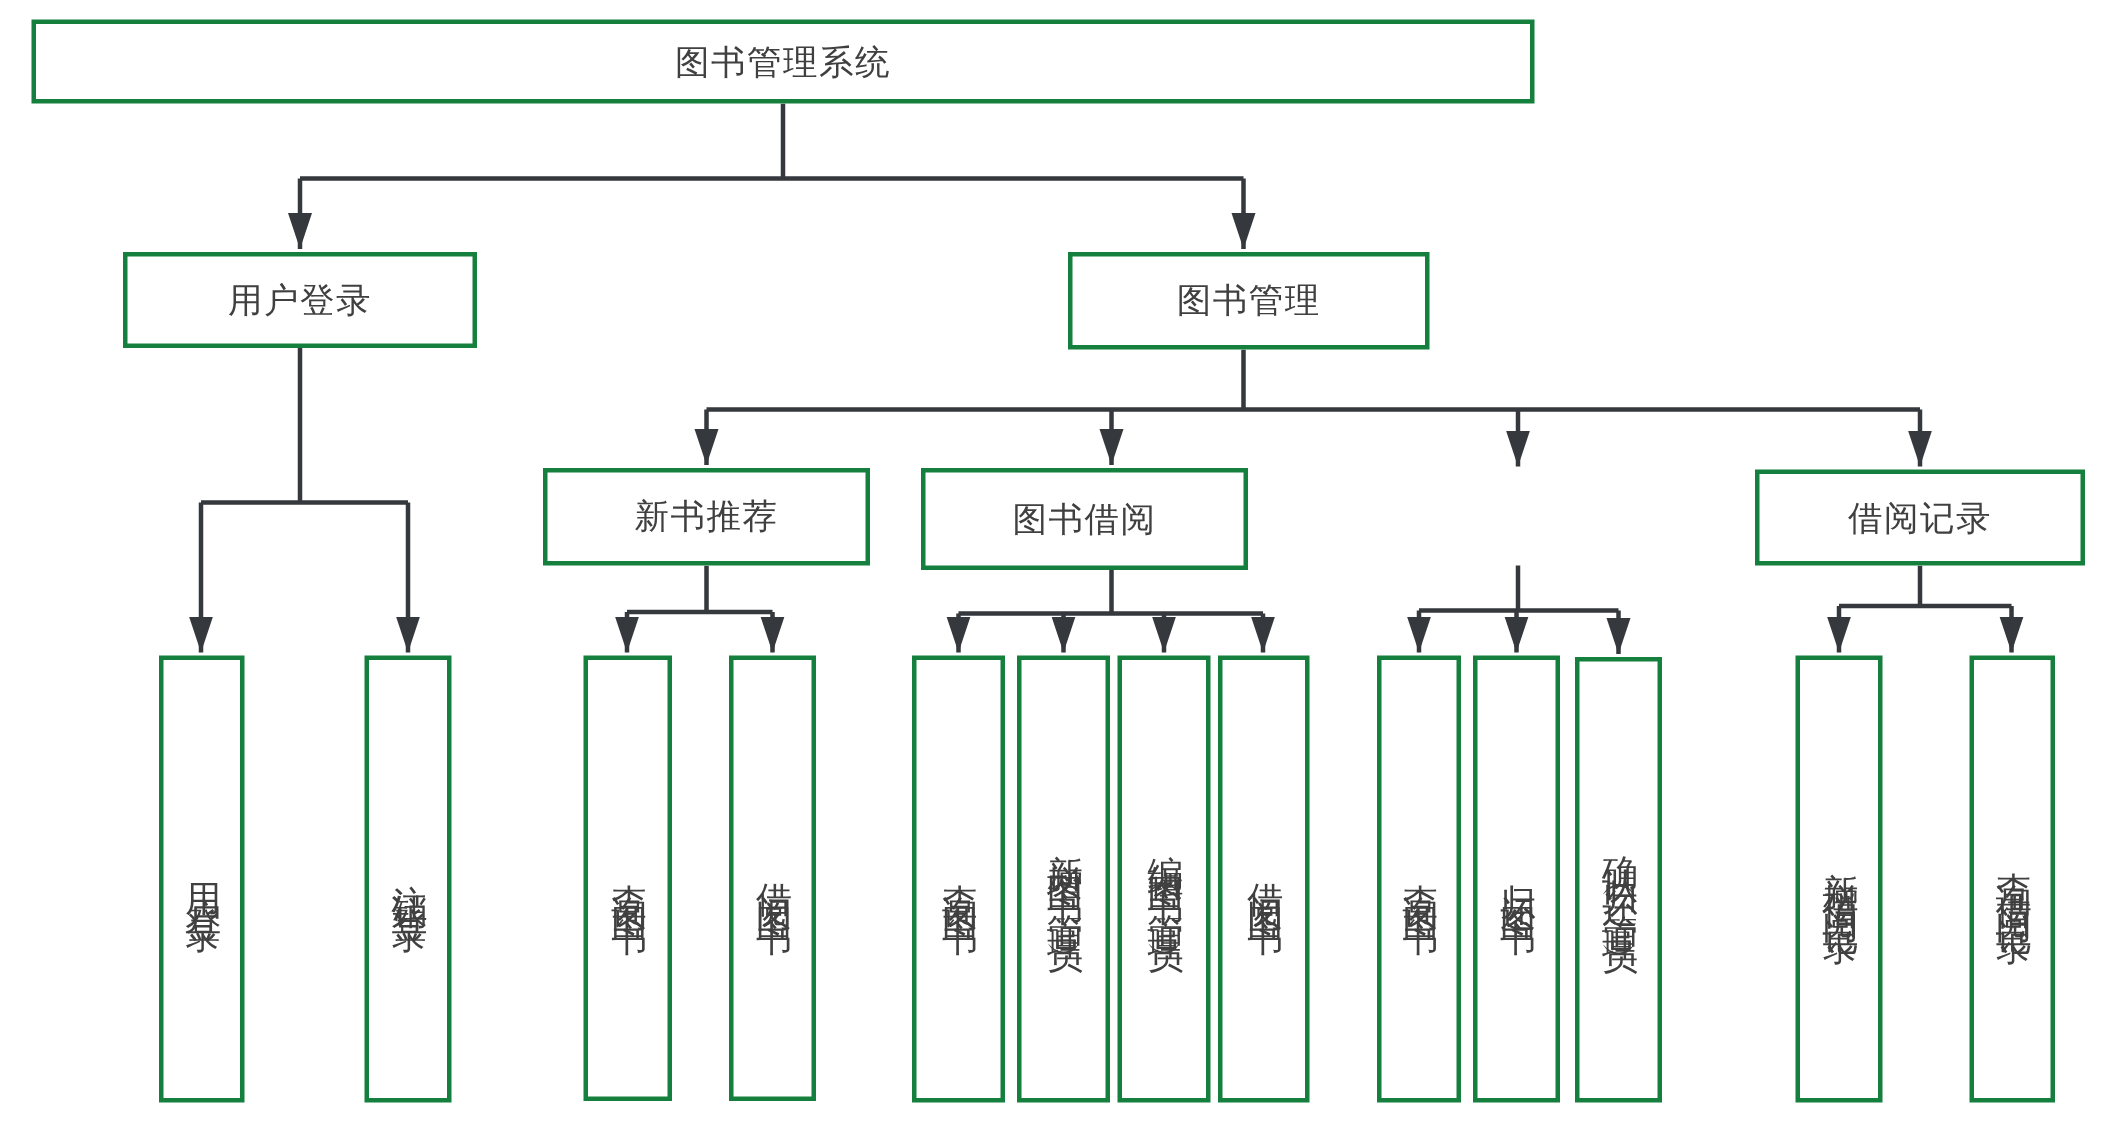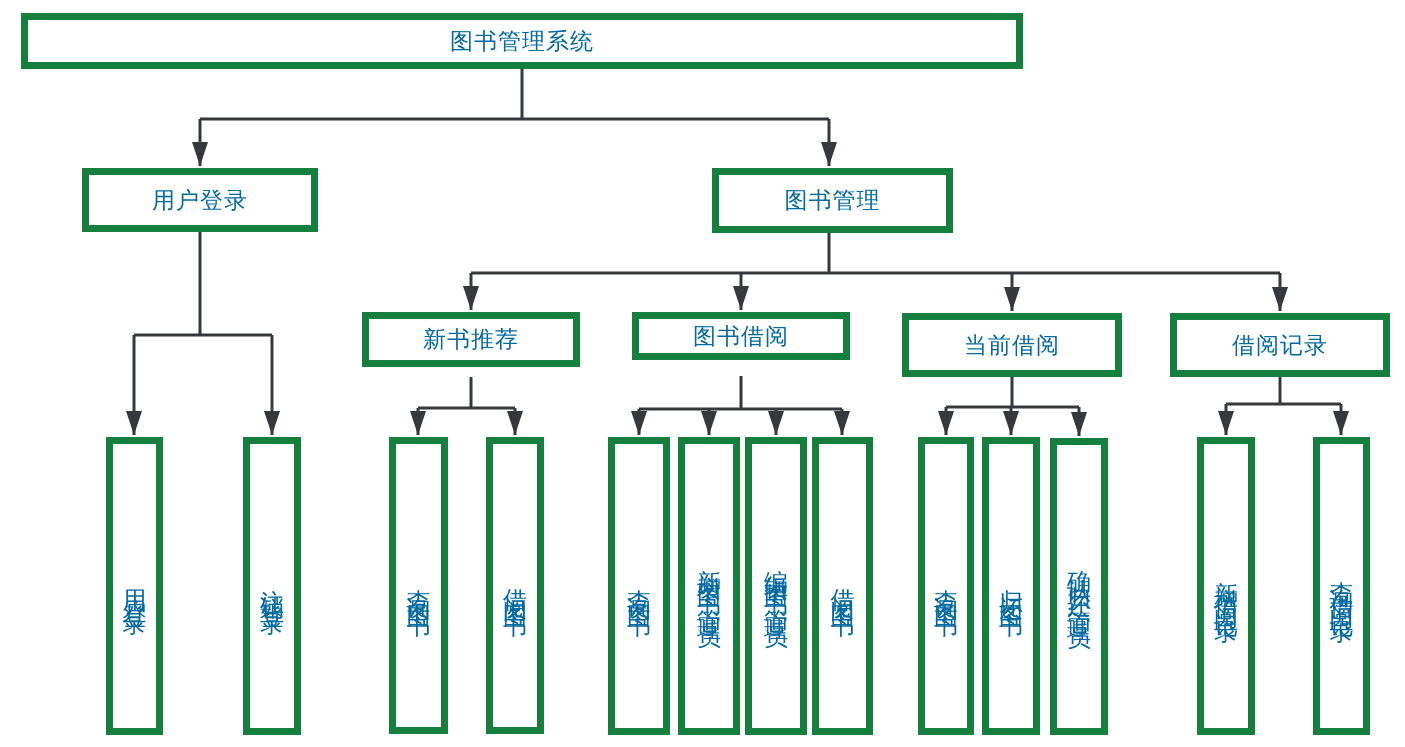--- a/index.html
+++ b/index.html
@@ -4,23 +4,23 @@
 <style>
   html,body{margin:0;padding:0;background:#ffffff;}
   body{
     width:1405px;height:747px;position:relative;overflow:hidden;
     font-family:"Liberation Sans","DejaVu Sans",sans-serif;
   }
   .stage{position:absolute;inset:0;}
   svg.connectors{position:absolute;left:0;top:0;z-index:1;}
   .node{
     position:absolute;z-index:2;box-sizing:border-box;
-    background:#ffffff;border:7px solid #15803d;
+    background:#ffffff;border:3px solid #15803d;
     display:flex;align-items:center;justify-content:center;
-    color:#0369a1;
+    color:#404040;
   }
   .node.h .label{
     font-size:23px;letter-spacing:1px;white-space:nowrap;
   }
   .node.v .label{
     writing-mode:vertical-rl;text-orientation:mixed;
     font-size:24px;line-height:1;letter-spacing:8px;
     white-space:nowrap;
   }
   .watermark{
@@ -81,28 +81,25 @@
     <span class="label">图书管理系统</span>
   </div>
 
   <div class="node h" style="left:82px;top:168px;width:236px;height:64px">
     <span class="label">用户登录</span>
   </div>
   <div class="node h" style="left:712px;top:168px;width:241px;height:65px">
     <span class="label">图书管理</span>
   </div>
 
-  <div class="node h" style="left:362px;top:312px;width:218px;height:55px">
+  <div class="node h" style="left:362px;top:312px;width:218px;height:65px">
     <span class="label">新书推荐</span>
   </div>
-  <div class="node h" style="left:632px;top:312px;width:218px;height:48px">
+  <div class="node h" style="left:614px;top:312px;width:218px;height:68px">
     <span class="label">图书借阅</span>
-  </div>
-  <div class="node h" style="left:902px;top:313px;width:220px;height:64px">
-    <span class="label">当前借阅</span>
   </div>
   <div class="node h" style="left:1170px;top:313px;width:220px;height:64px">
     <span class="label">借阅记录</span>
   </div>
 
   <div class="node v" style="left:106px;top:437px;width:57px;height:298px">
     <span class="label">用户登录</span>
   </div>
   <div class="node v" style="left:243px;top:437px;width:58px;height:298px">
     <span class="label">注销登录</span>

